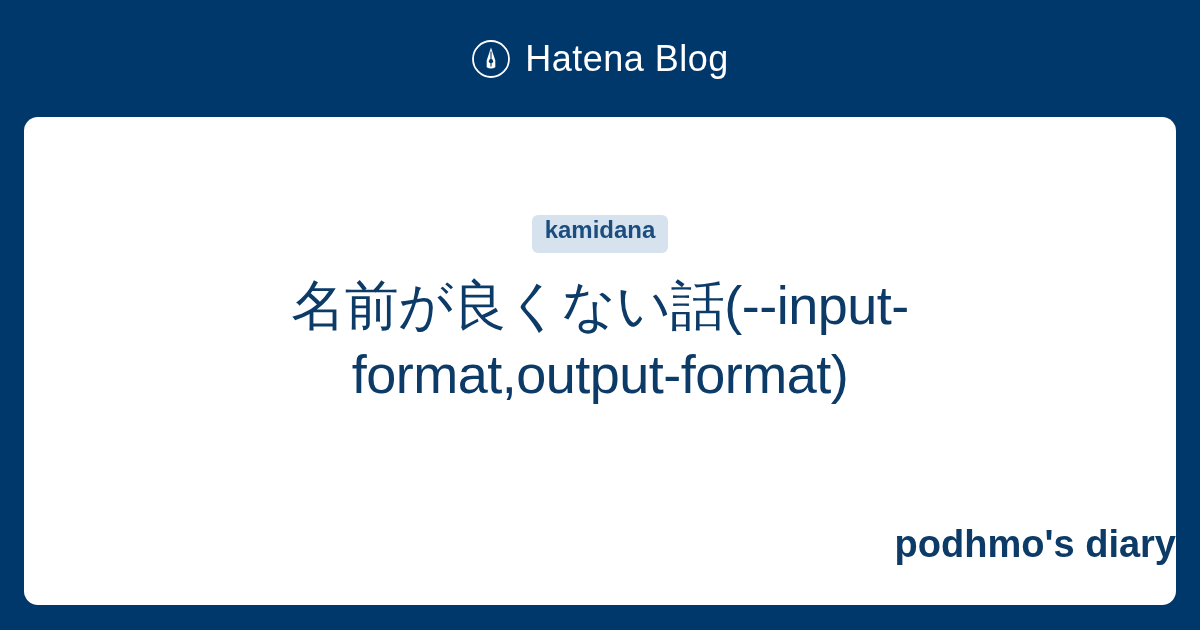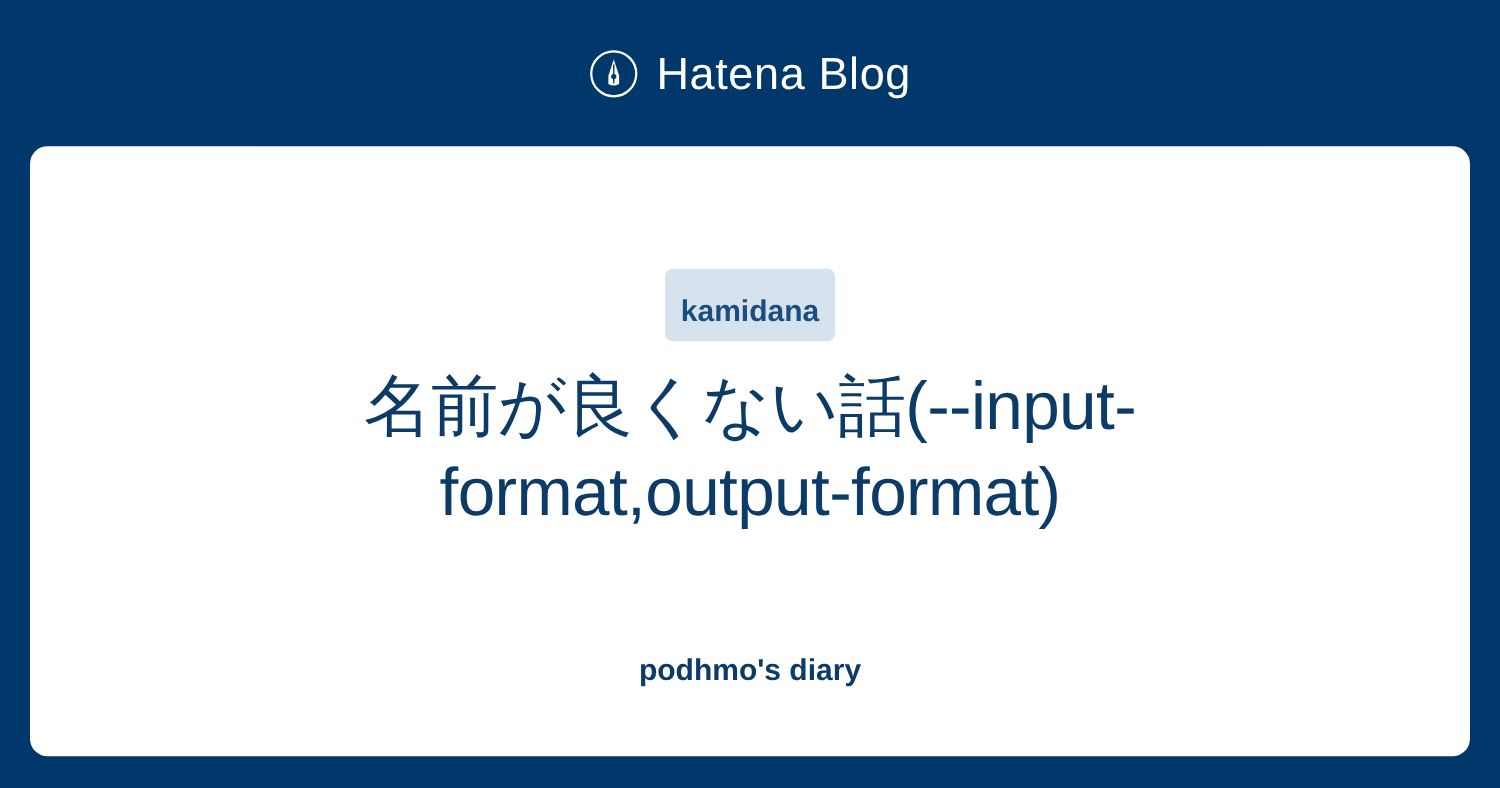--- a/index.html
+++ b/index.html
@@ -83,21 +83,21 @@
     gap: 19px;
     flex-wrap: wrap;
     max-width: 100%;
   }
   .tag {
     background: #d6e3ef;
     color: #1b4d7e;
     font-size: 24px;
     font-weight: 700;
     line-height: 1;
-    padding: 23px 13px 11px 13px;
+    padding: 3px 13px 11px 13px;
     border-radius: 6px;
     white-space: nowrap;
   }
 
   
   .entry-title {
     margin-top: 18px;
     color: #0c3b68;
     font-size: 54px;
     font-weight: 400;
@@ -107,23 +107,23 @@
     max-width: 700px;
     word-break: break-word;
   }
 
   
   .blog-title {
     position: absolute;
     left: 0;
     right: 0;
     top: 408px;
-    text-align: center;
+    text-align: right;
     color: #0c3b68;
-    font-size: 24px;
+    font-size: 38px;
     font-weight: 700;
     line-height: 1;
     letter-spacing: 0px;
   }
 </style>
 </head>
 <body>
 
 <div class="og-root">
 

